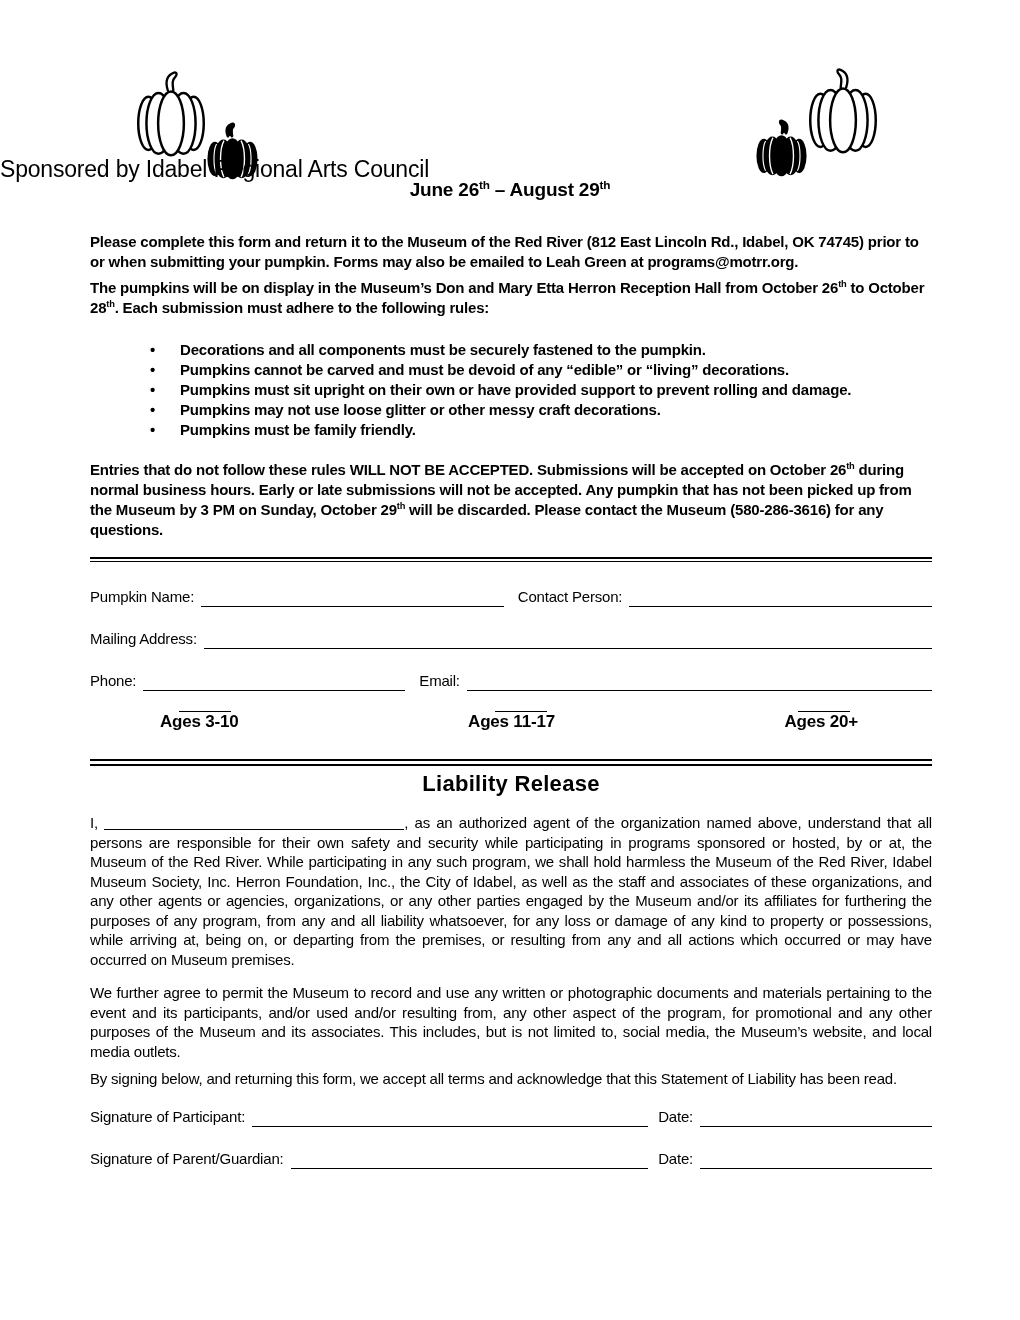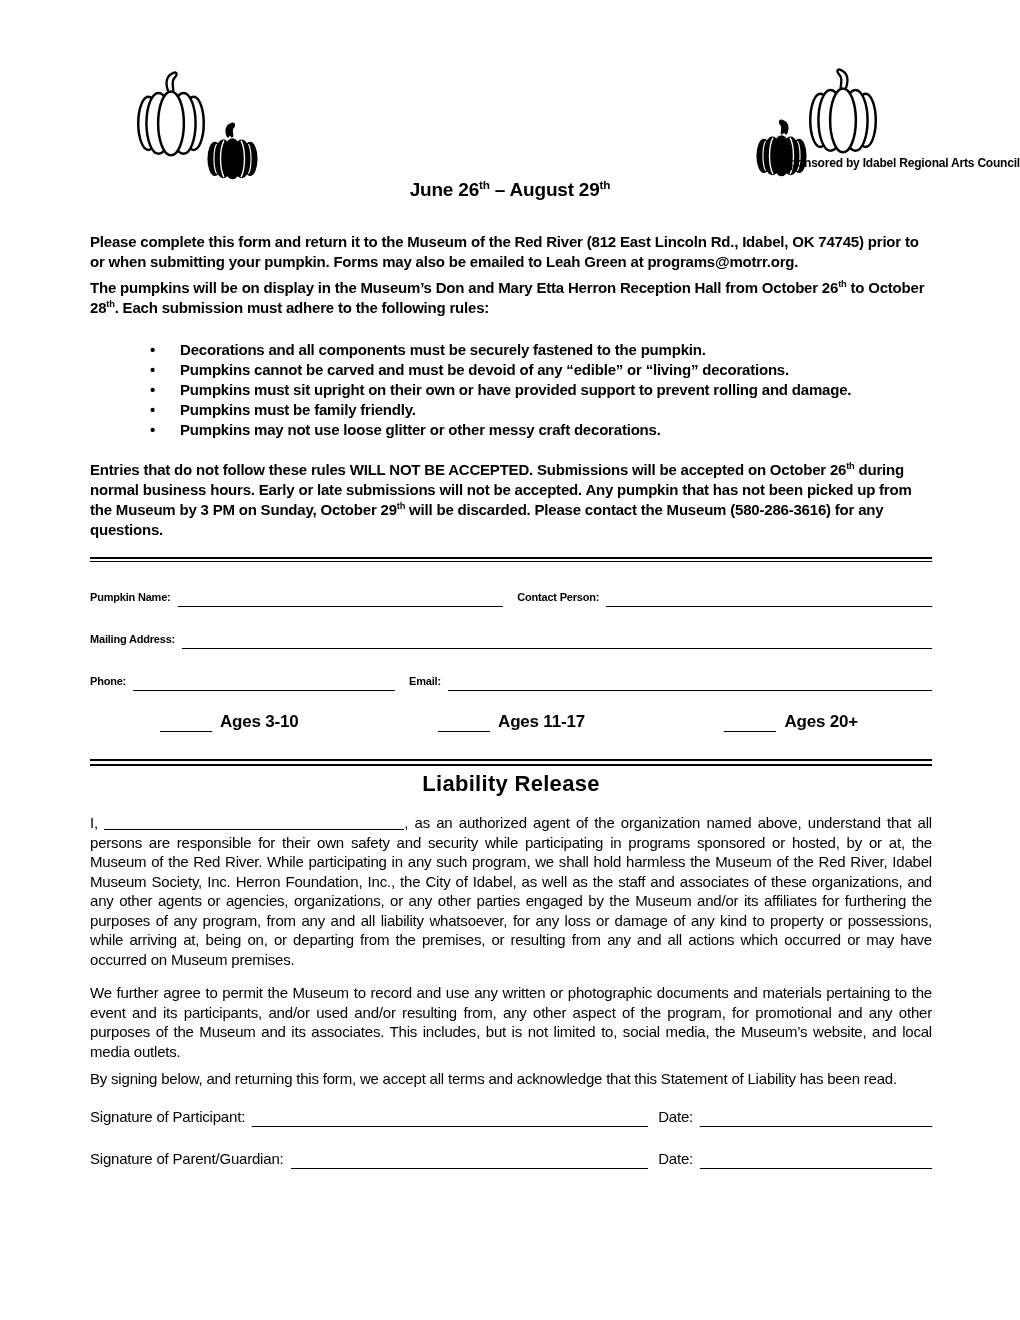--- a/index.html
+++ b/index.html
@@ -14,51 +14,51 @@
 
   
   .header{position:relative;height:228px;}
   .pumpkin-group{position:absolute;width:132px;height:122px;}
   .pg-left{left:130px;top:63px;}
   .pg-right{left:752px;top:60px;transform:scaleX(-1);}
   .pumpkin-outline{position:absolute;left:2px;top:0;width:78px;height:102px;}
   .pumpkin-solid{position:absolute;left:74px;top:58px;width:57px;height:62px;}
   .title{position:absolute;left:0;right:0;top:112px;text-align:center;
          font-size:30px;font-weight:700;letter-spacing:-0.5px;}
-  .subtitle{position:absolute;left:0;right:0;top:156px;text-align:right;
-         font-size:12px;font-weight:700;}
+  .subtitle{position:absolute;left:0;right:0;top:156px;text-align:left;
+         font-size:23px;font-weight:400;}
   .dates{position:absolute;left:0;right:0;top:179px;text-align:center;
          font-size:19px;font-weight:700;}
 
   
   .main{padding:4px 88px 0 90px;}
   p{margin:0;}
   .b{font-size:15px;font-weight:700;line-height:20px;}
   .r{font-size:15px;font-weight:400;line-height:19.5px;}
   .just{text-align:justify;}
   .p1{margin-bottom:6px;}
   ul.rules{margin:22px 0 20px 0;padding-left:90px;list-style:none;}
   ul.rules li{position:relative;font-size:15px;font-weight:700;line-height:20px;}
   ul.rules li::before{content:"•";position:absolute;left:-30px;font-size:15px;}
 
   .divider-thin{margin-top:17px;height:2px;border-top:2px solid #000;border-bottom:1.5px solid #000;}
   .divider-thick{margin-top:27px;height:3px;border-top:2.5px solid #000;border-bottom:2.5px solid #000;}
 
   .row{display:flex;align-items:flex-end;height:21px;}
-  .row .lbl{white-space:nowrap;font-size:11px;font-weight:700;line-height:20px;}
+  .row .lbl{white-space:nowrap;font-size:15px;font-weight:400;line-height:20px;}
   .row .lbl-r{white-space:nowrap;font-size:15px;font-weight:400;line-height:20px;}
   .fill{flex:1;border-bottom:1.4px solid #000;height:17px;margin-left:7px;}
   .fill-fixed{flex:0 0 auto;border-bottom:1.4px solid #000;height:17px;margin-left:7px;}
   .mt24{margin-top:24px;} .mt21{margin-top:21px;} .mt17{margin-top:17px;}
   .gap{margin-left:14px;}
 
   .cat-prompt{margin-top:17px;font-size:15px;font-weight:700;line-height:20px;}
   .cat-row{margin-top:20px;display:flex;justify-content:space-between;
            padding-left:70px;padding-right:74px;align-items:flex-end;height:21px;}
-  .cat-item{display:flex;align-items:flex-end;}
+  .cat-item{display:flex;align-items:flex-end;flex-direction:column;}
   .cat-blank{width:52px;height:17px;border-bottom:1.4px solid #000;margin-right:8px;}
   .cat-label{font-size:17px;font-weight:700;line-height:20px;white-space:nowrap;}
 
   .liab-heading{margin-top:6px;text-align:center;font-size:22px;font-weight:600;
                 letter-spacing:0.3px;line-height:24px;}
   .liab-p1{margin-top:17px;}
   .liab-p2{margin-top:14px;}
   .liab-p3{margin-top:8px;}
   .inline-blank{display:inline-block;width:300px;height:12px;
                 border-bottom:1.3px solid #000;transform:translateY(2px);}
@@ -122,22 +122,22 @@
 <div class="main">
 
   <p class="b p1">Please complete this form and return it to the Museum of the Red River (812 East Lincoln Rd., Idabel, OK 74745) prior to or when submitting your pumpkin. Forms may also be emailed to Leah Green at programs@motrr.org.</p>
 
   <p class="b"><span>The pumpkins will be on display in the Museum’s Don and Mary Etta Herron Reception Hall from October 26</span><sup>th</sup><span> to October 28</span><sup>th</sup><span>. Each submission must adhere to the following rules:</span></p>
 
   <ul class="rules">
     <li>Decorations and all components must be securely fastened to the pumpkin.</li>
     <li>Pumpkins cannot be carved and must be devoid of any “edible” or “living” decorations.</li>
     <li>Pumpkins must sit upright on their own or have provided support to prevent rolling and damage.</li>
+    <li>Pumpkins may not use loose glitter or other messy craft decorations.</li>
     <li>Pumpkins must be family friendly.</li>
-    <li>Pumpkins may not use loose glitter or other messy craft decorations.</li>
   </ul>
 
   <p class="b"><span>Entries that do not follow these rules WILL NOT BE ACCEPTED. Submissions will be accepted on October 26</span><sup>th</sup><span> during normal business hours. Early or late submissions will not be accepted. Any pumpkin that has not been picked up from the Museum by 3 PM on Sunday, October 29</span><sup>th</sup><span> will be discarded. Please contact the Museum (580-286-3616) for any questions.</span></p>
 
   <div class="divider-thin"></div>
 
   <div class="row mt24">
     <span class="lbl">Pumpkin Name:</span>
     <span class="fill"></span>
     <span class="lbl gap">Contact Person:</span>

